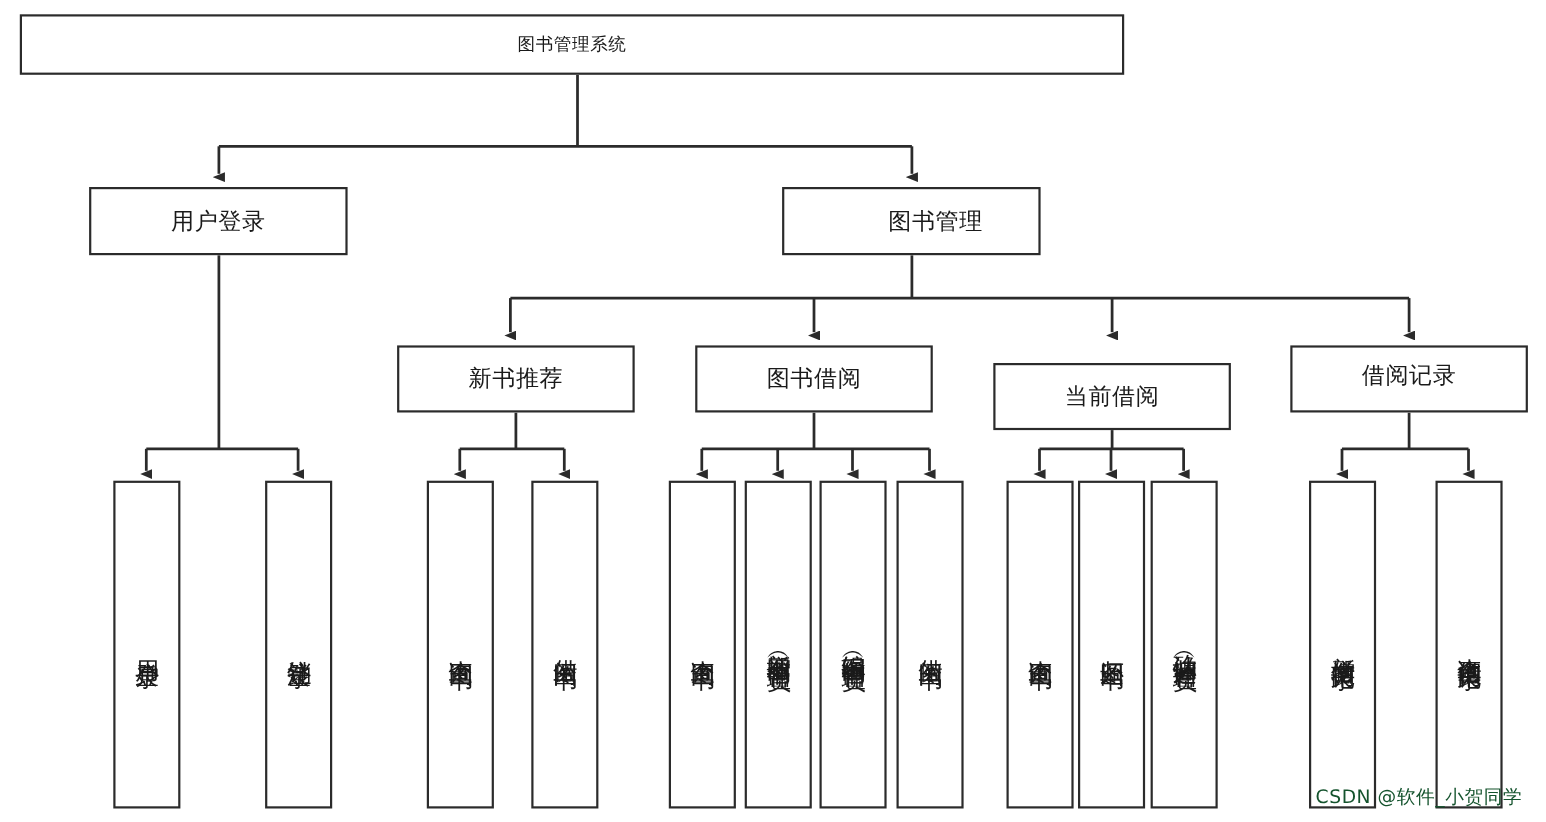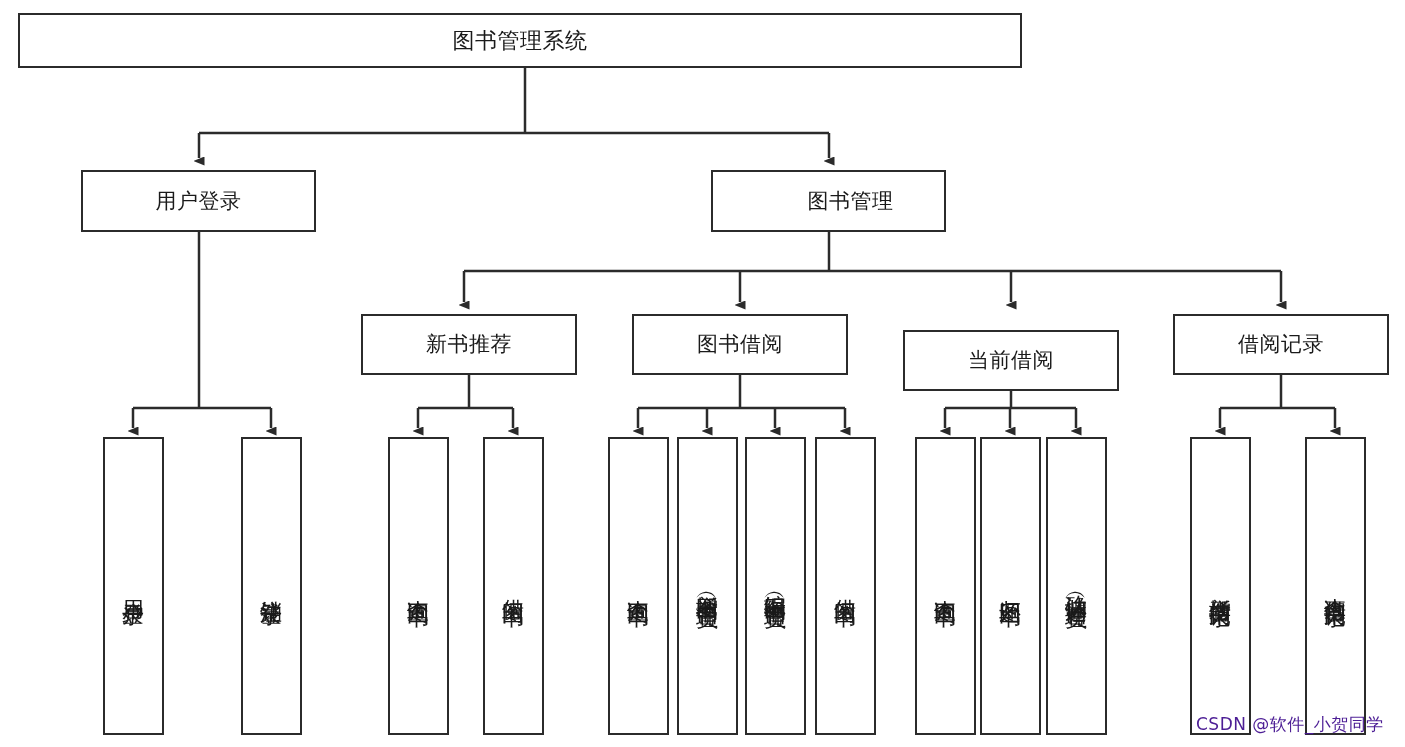--- a/index.html
+++ b/index.html
@@ -40,42 +40,42 @@
     text-align: center;
     line-height: 1.18;
     white-space: nowrap;
   }
   
   .node.h .lbl {
     font-size: 21px;
     letter-spacing: 0.5px;
   }
   .node.root .lbl {
-    font-size: 22px;
+    font-size: 16px;
     text-align: right;
   }
   
   .node.v {
     align-items: center;
     justify-content: center;
   }
   .node.v .lbl {
     writing-mode: vertical-rl;
     text-orientation: upright;
     font-size: 22px;
     line-height: 1.05;
     letter-spacing: 2px;
     white-space: nowrap;
   }
   #watermark {
     position: absolute;
     left: 1196px;
     top: 713px;
     font-size: 17px;
-    color: #4c1d95;
+    color: #14532d;
     letter-spacing: 0.5px;
     white-space: nowrap;
     user-select: none;
   }
 </style>
 </head>
 <body>
 
 <div id="canvas">
 
@@ -142,21 +142,21 @@
 
   <div class="node h" style="left:361px; top:314px; width:216px; height:61px;">
     <span class="lbl">新书推荐</span>
   </div>
   <div class="node h" style="left:632px; top:314px; width:216px; height:61px;">
     <span class="lbl">图书借阅</span>
   </div>
   <div class="node h" style="left:903px; top:314px; width:216px; height:61px;margin-top:16px;">
     <span class="lbl">当前借阅</span>
   </div>
-  <div class="node h" style="left:1173px; top:314px; width:216px; height:61px;">
+  <div class="node h" style="left:1173px; top:314px; width:216px; height:61px;font-family:Liberation Mono, monospace;">
     <span class="lbl">借阅记录</span>
   </div>
 
   <div class="node v" style="left:103px; top:437px; width:61px; height:298px;">
     <span class="lbl">用户登录</span>
   </div>
   <div class="node v" style="left:241px; top:437px; width:61px; height:298px;">
     <span class="lbl">注销登录</span>
   </div>
 

